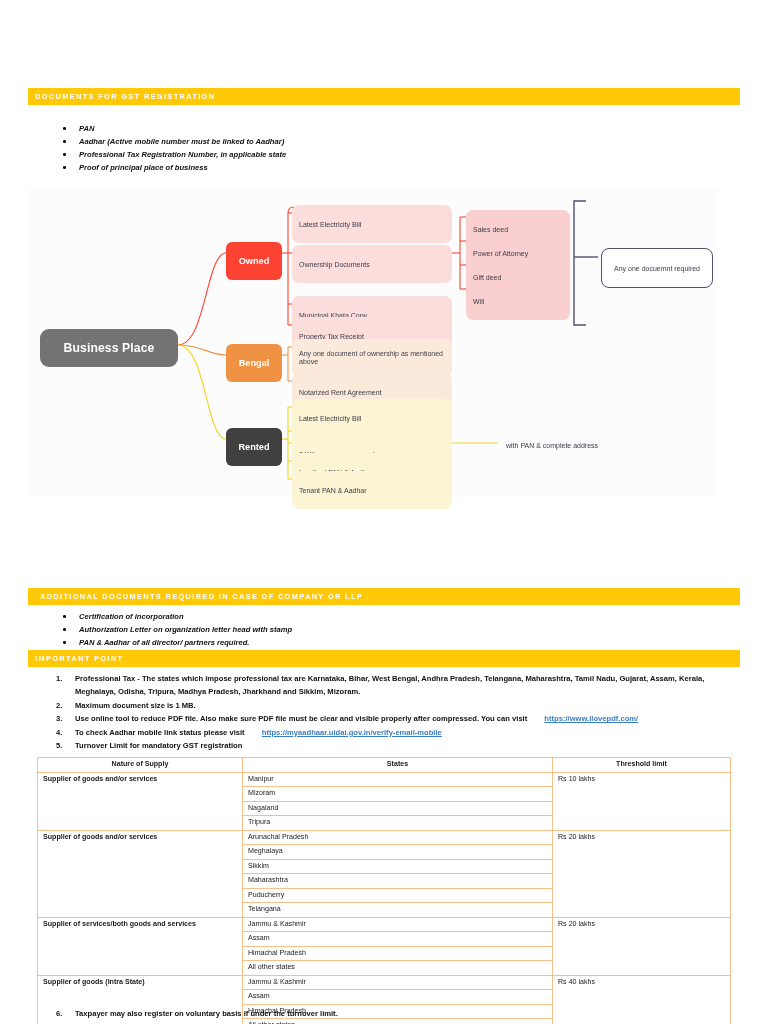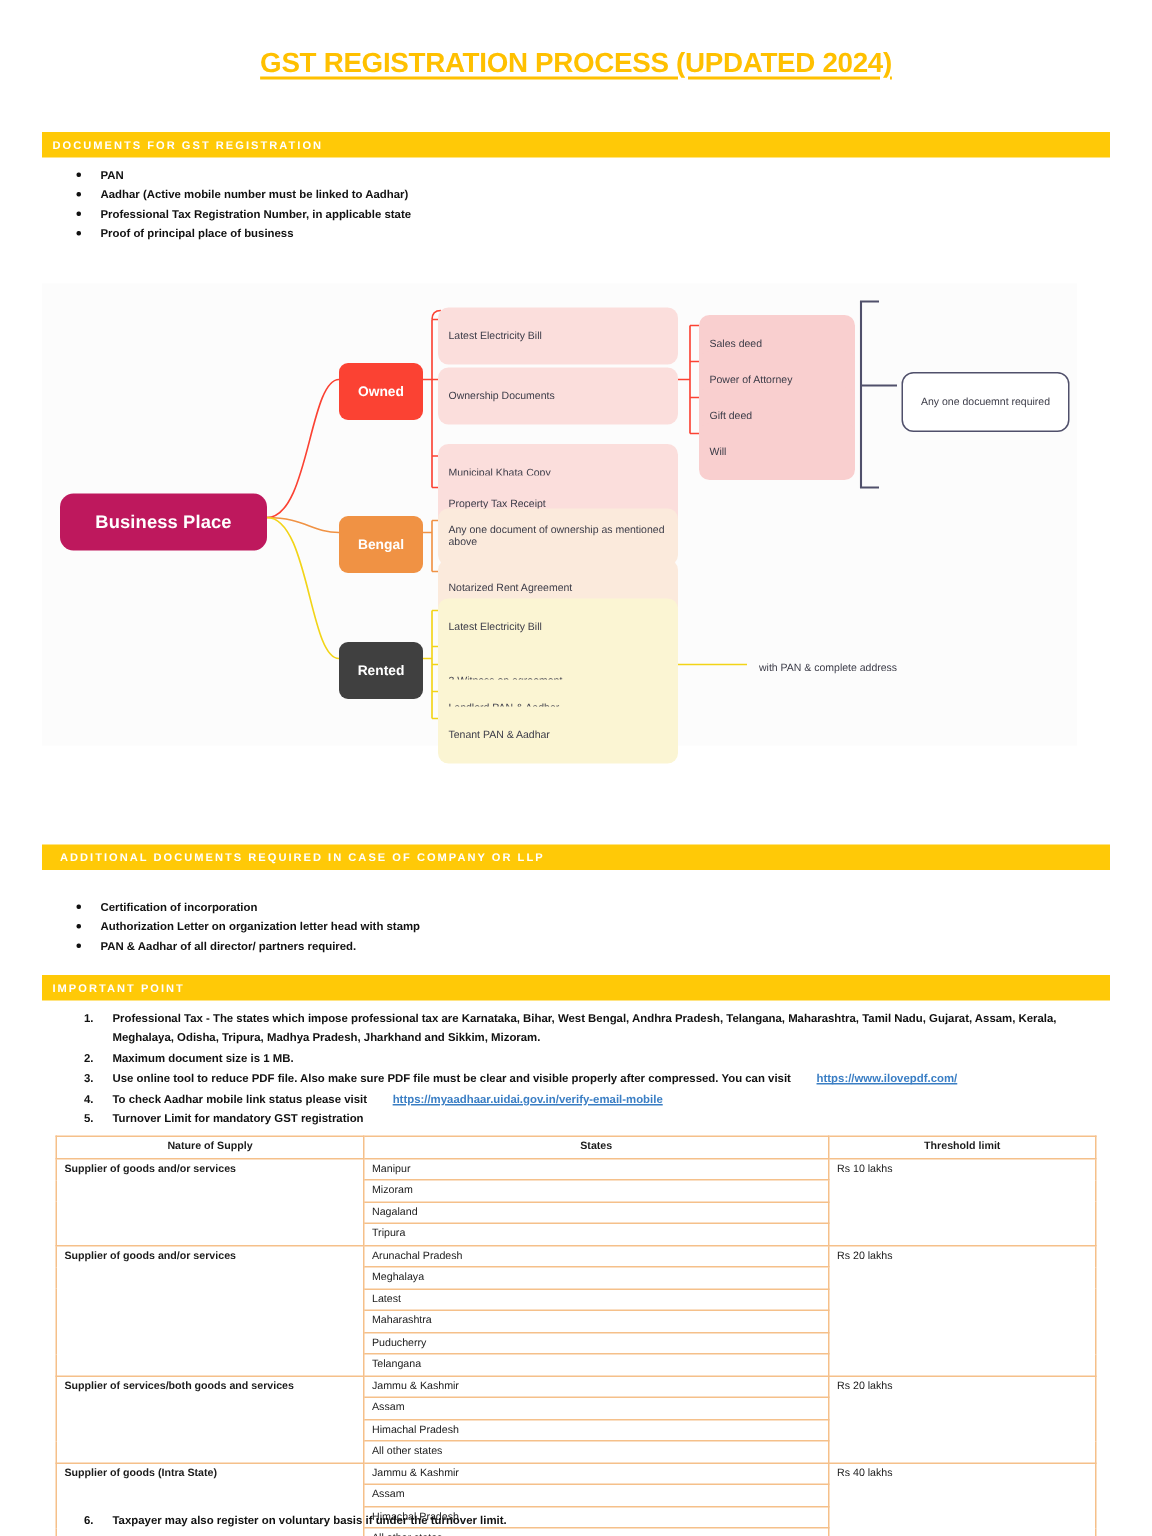--- a/index.html
+++ b/index.html
@@ -30,25 +30,25 @@
     position:absolute; left:28px; width:712px; height:17px;
     background:#FFC907;
     color:#ffffff;
     font-size:7.4px; font-weight:700;
     letter-spacing:1.35px;
     display:flex; align-items:center;
     padding-left:7px;
     text-transform:uppercase;
   }
   .bar1{ top:88px; }
-  .bar2{ top:563px;padding-left:12px; }
+  .bar2{ top:588px;padding-left:12px; }
   .bar3{ top:650px;text-align:right; }
 
   
-  .blist{ position:absolute; left:44px; margin:0; padding:0; list-style:none; }
+  .blist{ position:absolute; left:44px; margin:12px; padding:0; list-style:none;font-style:italic; }
   .blist li{
     position:relative;
     font-size:7.6px;
     line-height:13.1px;
     padding-left:23px;
     color:#111;
     font-weight:600;
   }
   .blist li::before{
     content:"";
@@ -71,21 +71,21 @@
     position:absolute;
     display:flex; align-items:center;
     border-radius:7px;
     font-size:7px;
     line-height:9px;
     color:#3c3c48;
     padding:19px 7px;
   }
   .root{
     left:12px; top:140px; width:138px; height:32px;
-    background:#be185d; color:#ffffff;
+    background:#737373; color:#ffffff;
     font-size:12.2px; font-weight:700;
     border-radius:9px;
     justify-content:center;
     letter-spacing:.1px;
   }
   .branch{
     justify-content:center;
     font-size:9.2px; font-weight:700; color:#ffffff;
     width:56px; height:21px; border-radius:6px;
   }
@@ -154,21 +154,20 @@
   .col-b{ width:310px; }
   .col-c{ width:178px; }
   .tbl td.nature{ font-weight:700; }
   .tbl td.thresh{ font-weight:400; }
 </style>
 </head>
 <body>
 
 <div class="page">
 
-  <div class="doc-title">GST REGISTRATION PROCESS (UPDATED 2024)</div>
 
   <div class="bar bar1">DOCUMENTS FOR GST REGISTRATION</div>
   <ul class="blist blist1">
     <li>PAN</li>
     <li>Aadhar (Active mobile number must be linked to Aadhar)</li>
     <li>Professional Tax Registration Number, in applicable state</li>
     <li>Proof of principal place of business</li>
   </ul>
 
   <div class="mindmap">
@@ -308,21 +307,21 @@
 
       <tr>
         <td class="nature" rowspan="6">Supplier of goods and/or services</td>
         <td>Arunachal Pradesh</td>
         <td class="thresh" rowspan="6">Rs 20 lakhs</td>
       </tr>
       <tr>
           <td>Meghalaya</td>
         </tr>
       <tr>
-          <td>Latest</td>
+          <td>Sikkim</td>
         </tr>
       <tr>
           <td>Maharashtra</td>
         </tr>
       <tr>
           <td>Puducherry</td>
         </tr>
       <tr>
           <td>Telangana</td>
         </tr>

